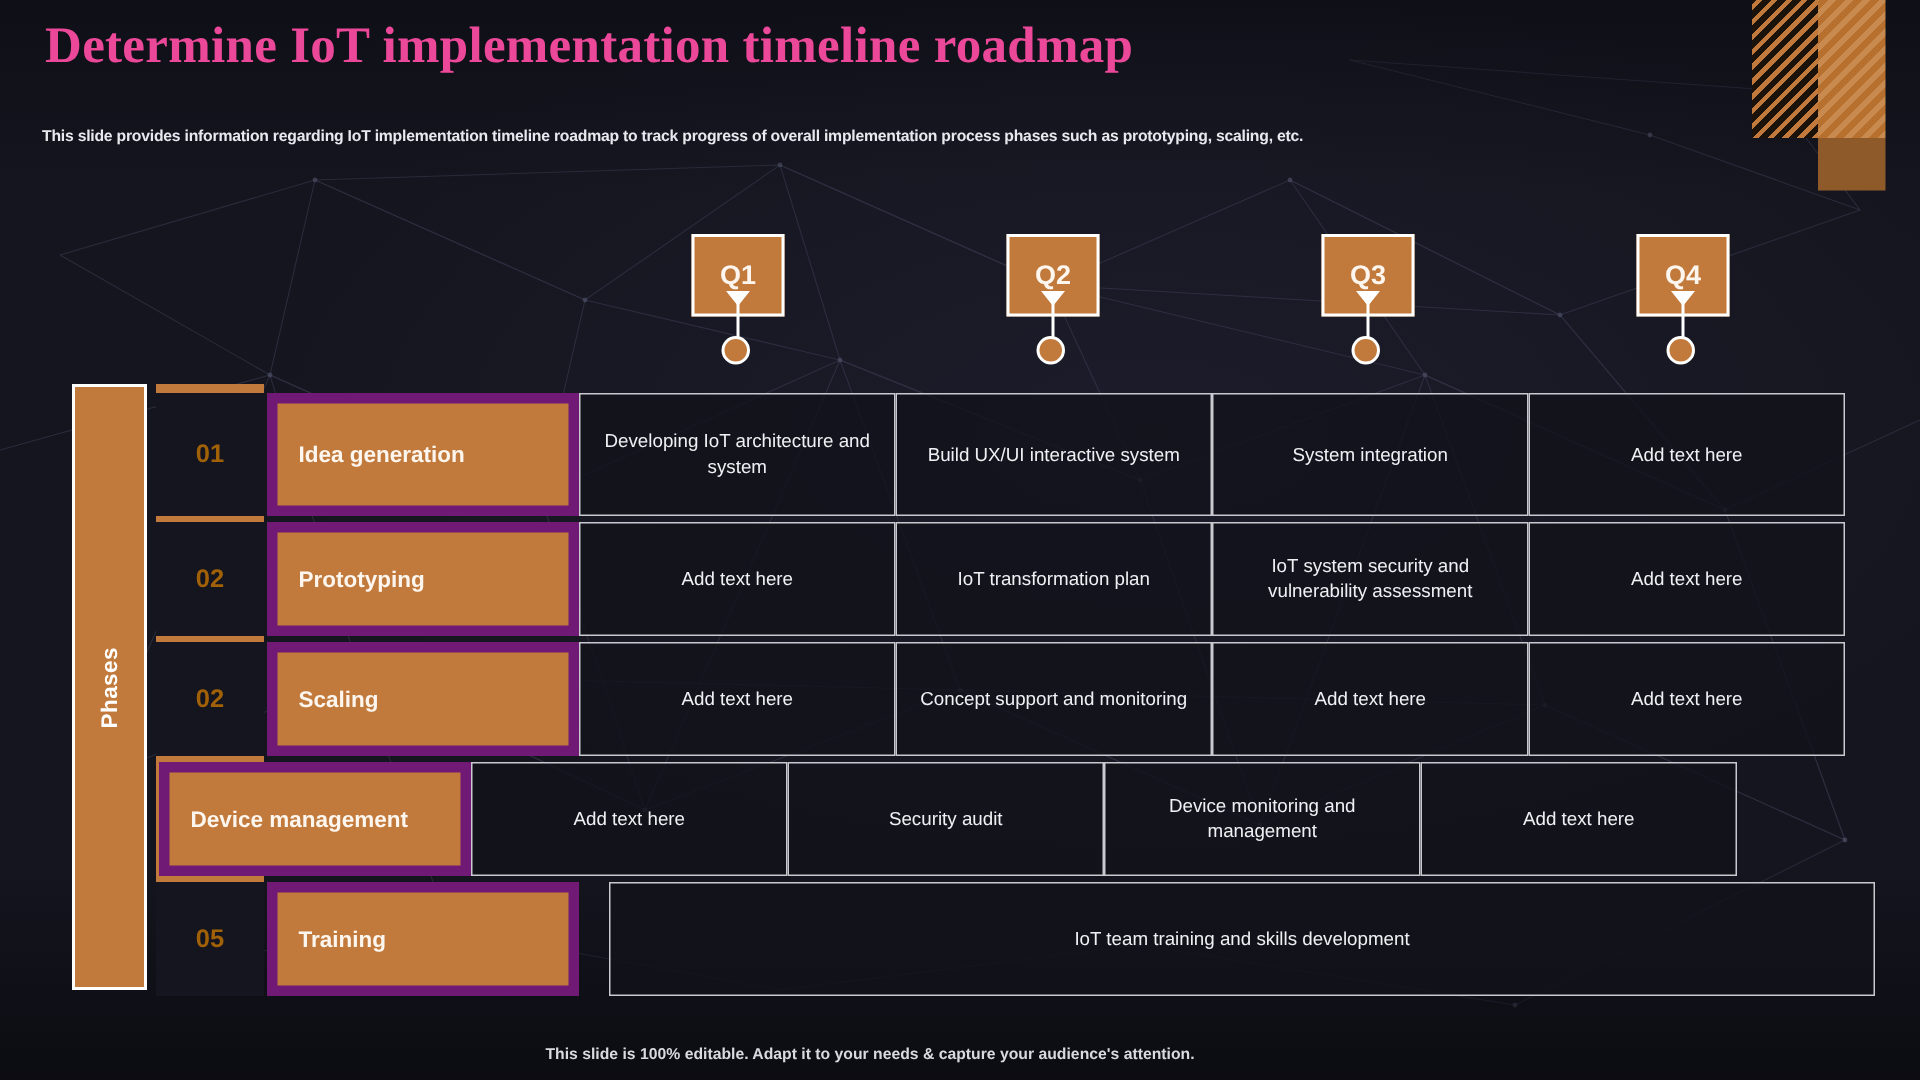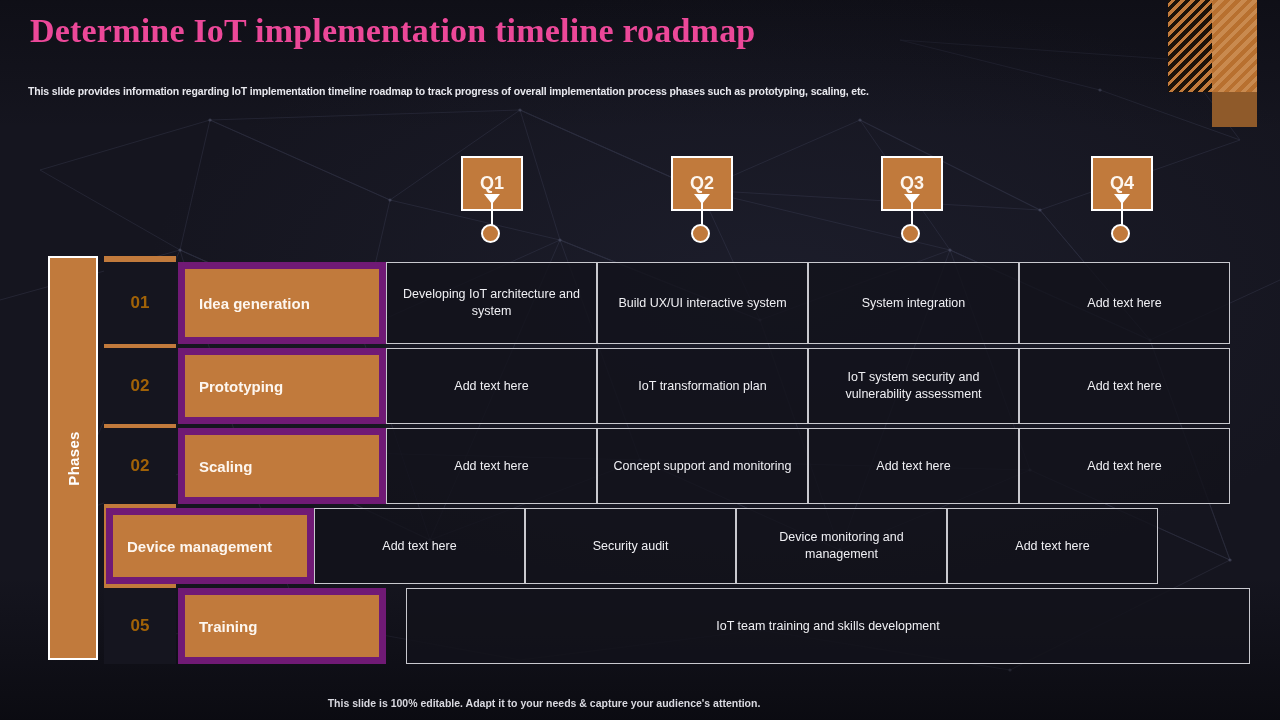--- a/index.html
+++ b/index.html
@@ -233,20 +233,21 @@
   
   #footer {
     position: absolute;
     left: 0;
     top: 697px;
     width: 1088px;
     text-align: center;
     font-size: 10.5px;
     font-weight: bold;
     color: #d9d9e0;
+    padding-left: 36px;
   }
 </style>
 </head>
 <body>
 
 <div id="slide">
 
   <svg id="bg-network" viewBox="0 0 1280 720" preserveAspectRatio="none">
     <g stroke="#6b7194" stroke-width="0.7" fill="none" opacity="0.45">
       <path d="M40 170 L210 120 L390 200 L520 110 L700 190 L860 120 L1040 210 L1240 140"></path>

